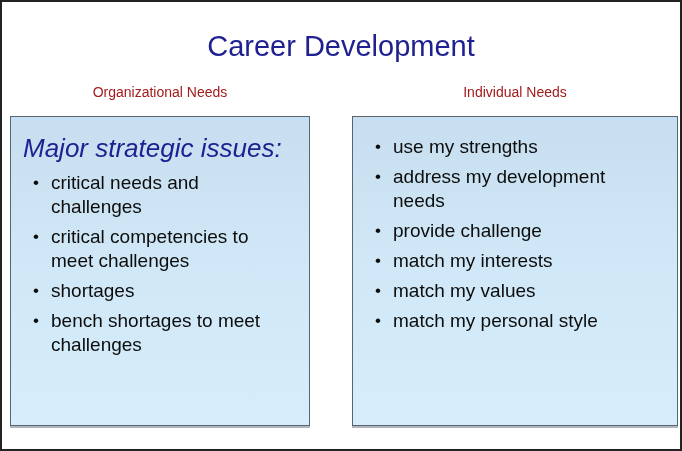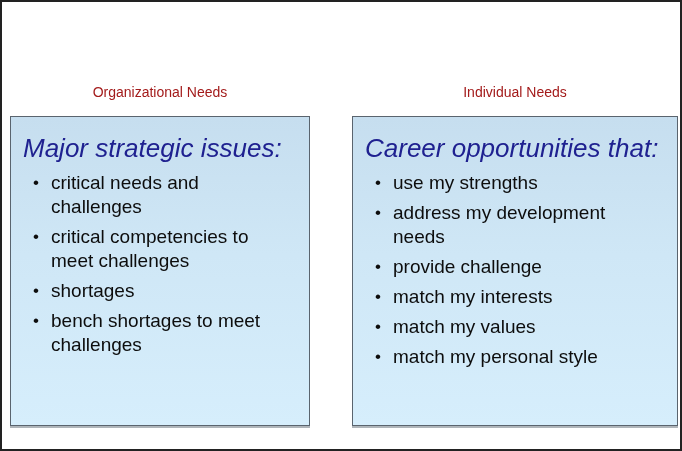--- a/index.html
+++ b/index.html
@@ -76,20 +76,21 @@
     font-size:17px;line-height:24px;
     color:var(--body-text);
   }
   .bullet-text{flex:1 1 auto;}
 </style>
 </head>
 <body>
 
 <div class="slide">
 
+  <div class="slide-title">Career Development</div>
 
   <div class="col-header left">Organizational Needs</div>
   <div class="col-header right">Individual Needs</div>
 
   <div class="needs-box left">
     <div class="box-heading">Major strategic issues:</div>
     <ul class="bullets">
       <li>
         <span class="bullet-marker">•</span>
         <span class="bullet-text">critical needs and challenges</span>
@@ -103,21 +104,20 @@
         <span class="bullet-text">shortages</span>
       </li>
       <li>
         <span class="bullet-marker">•</span>
         <span class="bullet-text">bench shortages to meet challenges</span>
       </li>
     </ul>
   </div>
 
   <div class="needs-box right">
-    <div class="box-heading">Career opportunities that:</div>
     <ul class="bullets">
       <li>
         <span class="bullet-marker">•</span>
         <span class="bullet-text">use my strengths</span>
       </li>
       <li>
         <span class="bullet-marker">•</span>
         <span class="bullet-text">address my development needs</span>
       </li>
       <li>

